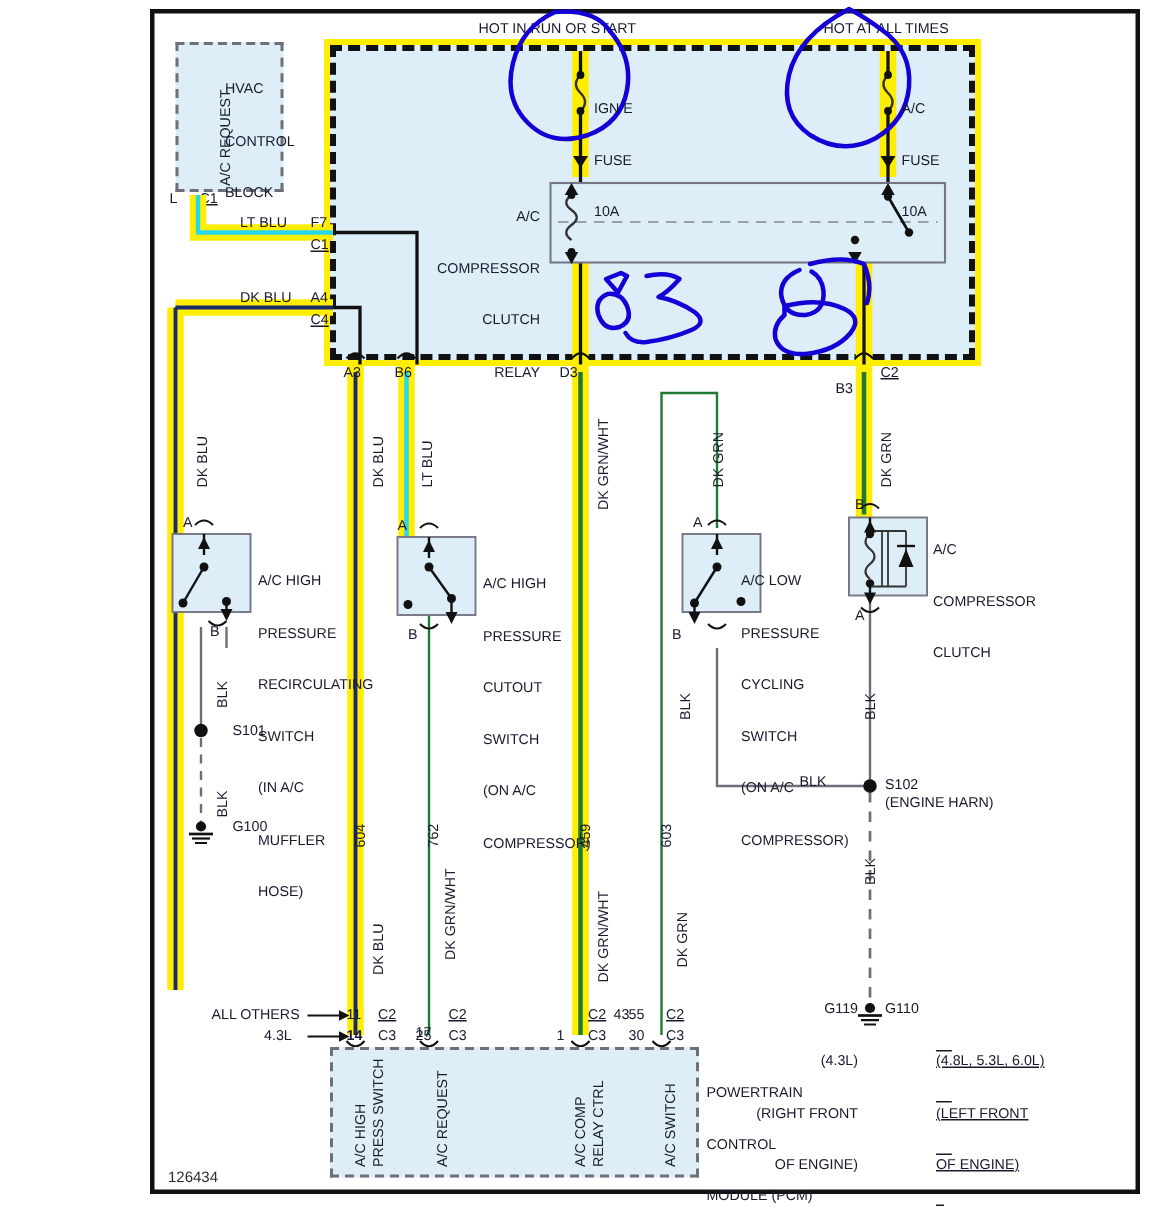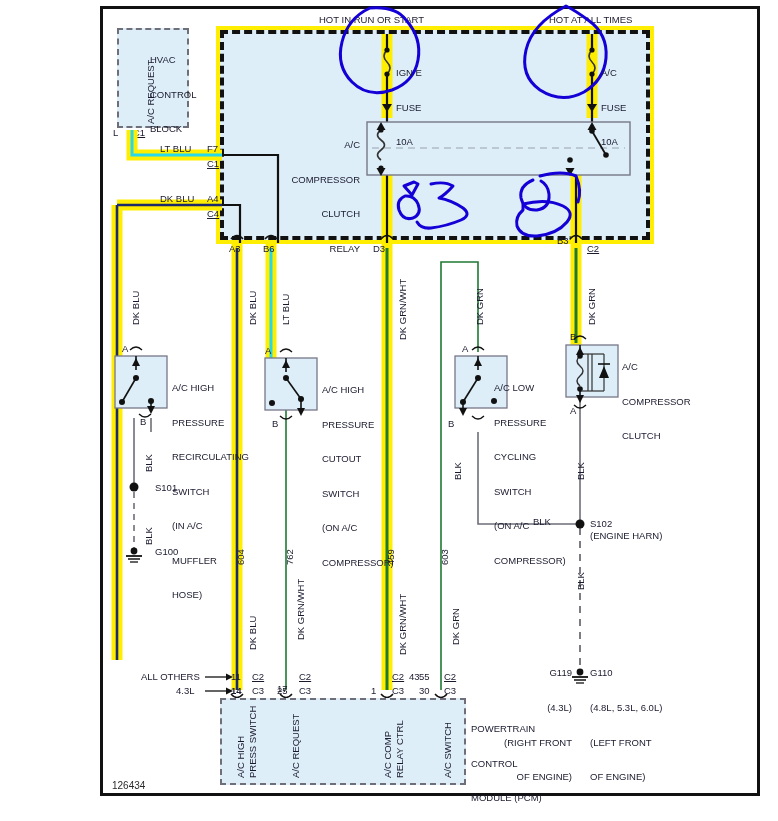--- a/index.html
+++ b/index.html
@@ -277,21 +277,21 @@
   <div class="abs txt" style="left:207px;top:143px;">F7</div>
   <div class="abs txt" style="left:207px;top:158px;text-decoration:underline;">C1</div>
 
   <div class="abs txt" style="left:160px;top:193px;">DK BLU</div>
   <div class="abs txt" style="left:207px;top:193px;">A4</div>
   <div class="abs txt" style="left:207px;top:208px;text-decoration:underline;">C4</div>
 
   <div class="abs txt" style="left:229px;top:243px;">A3</div>
   <div class="abs txt" style="left:263px;top:243px;">B6</div>
   <div class="abs txt" style="left:373px;top:243px;">D3</div>
-  <div class="abs txt" style="left:557px;top:235px;">B3</div>
+  <div class="abs txt" style="left:557px;top:254px;">B3</div>
   <div class="abs txt" style="left:587px;top:243px;text-decoration:underline;">C2</div>
 
   <div class="abs txt" style="left:172px;top:359px;">
     <div>A/C HIGH</div>
     <div>PRESSURE</div>
     <div>RECIRCULATING</div>
     <div>SWITCH</div>
     <div>(IN A/C</div>
     <div>MUFFLER</div>
     <div>HOSE)</div>
@@ -403,21 +403,21 @@
   <div class="abs txt" style="left:590px;top:530px;">(ENGINE HARN)</div>
 
   <div class="abs txt-r" style="left:500px;top:667px;width:72px;">G119</div>
   <div class="abs txt-r" style="left:440px;top:679px;width:132px;">
     <div>(4.3L)</div>
     <div>(RIGHT FRONT</div>
     <div>OF ENGINE)</div>
   </div>
 
   <div class="abs txt" style="left:590px;top:667px;">G110</div>
-  <div class="abs txt" style="left:590px;top:679px;">
+  <div class="abs txt" style="left:624px;top:679px;text-decoration:underline;">
     <div>(4.8L, 5.3L, 6.0L)</div>
     <div>(LEFT FRONT</div>
     <div>OF ENGINE)</div>
   </div>
 
   <div class="abs txt" style="left:141px;top:671px;">ALL OTHERS</div>
   <div class="abs txt" style="left:176px;top:685px;">4.3L</div>
 
   <div class="abs txt" style="left:231px;top:671px;">11</div>
   <div class="abs txt" style="left:252px;top:671px;text-decoration:underline;">C2</div>

